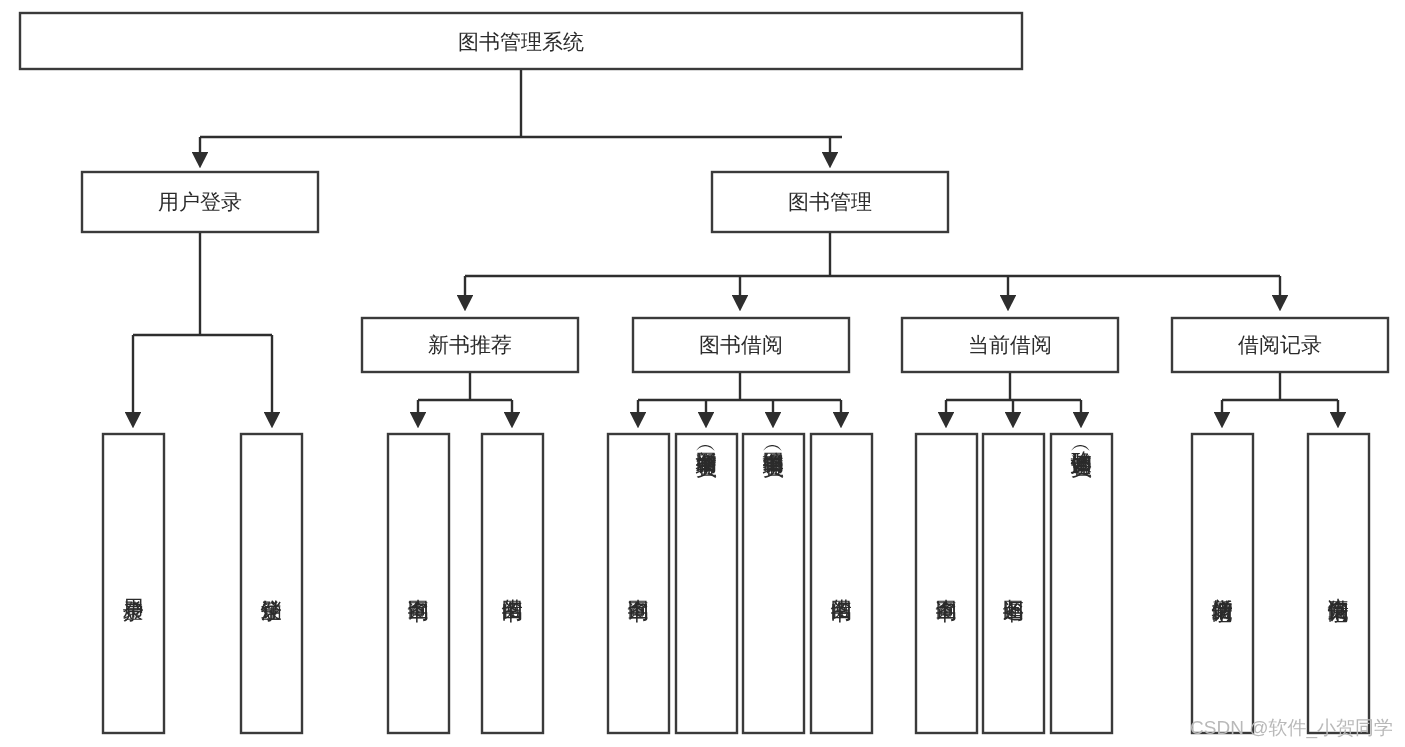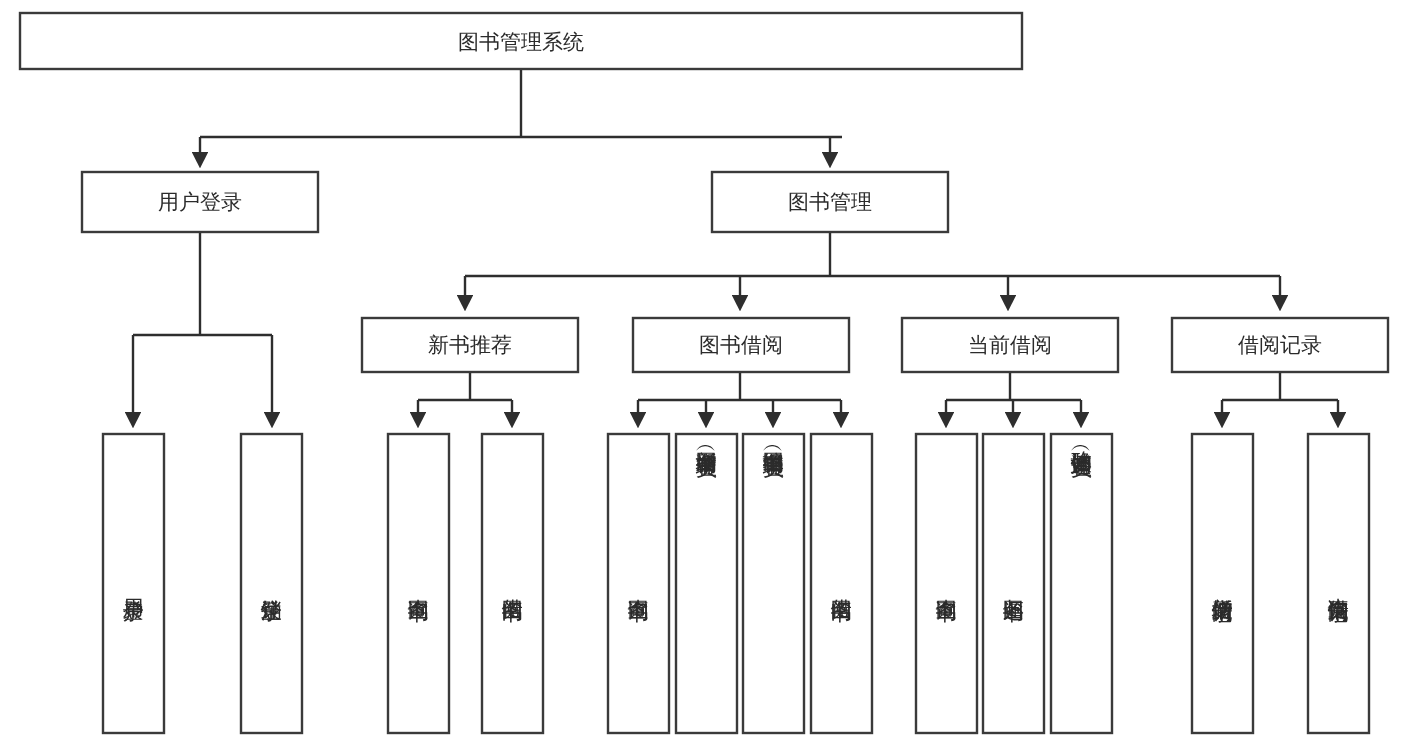--- a/index.html
+++ b/index.html
@@ -237,14 +237,15 @@
     <span class="vlabel-text">确认归还（管理员）</span>
   </div>
 
   <div class="vlabel-box" style="left:1192px; top:434px; width:61px; height:299px;">
     <span class="vlabel-text">新增借阅记录</span>
   </div>
   <div class="vlabel-box" style="left:1308px; top:434px; width:61px; height:299px;">
     <span class="vlabel-text">查询借阅记录</span>
   </div>
 
+  <div class="watermark">CSDN @软件_小贺同学</div>
 
 </div>
 
 </body></html>

